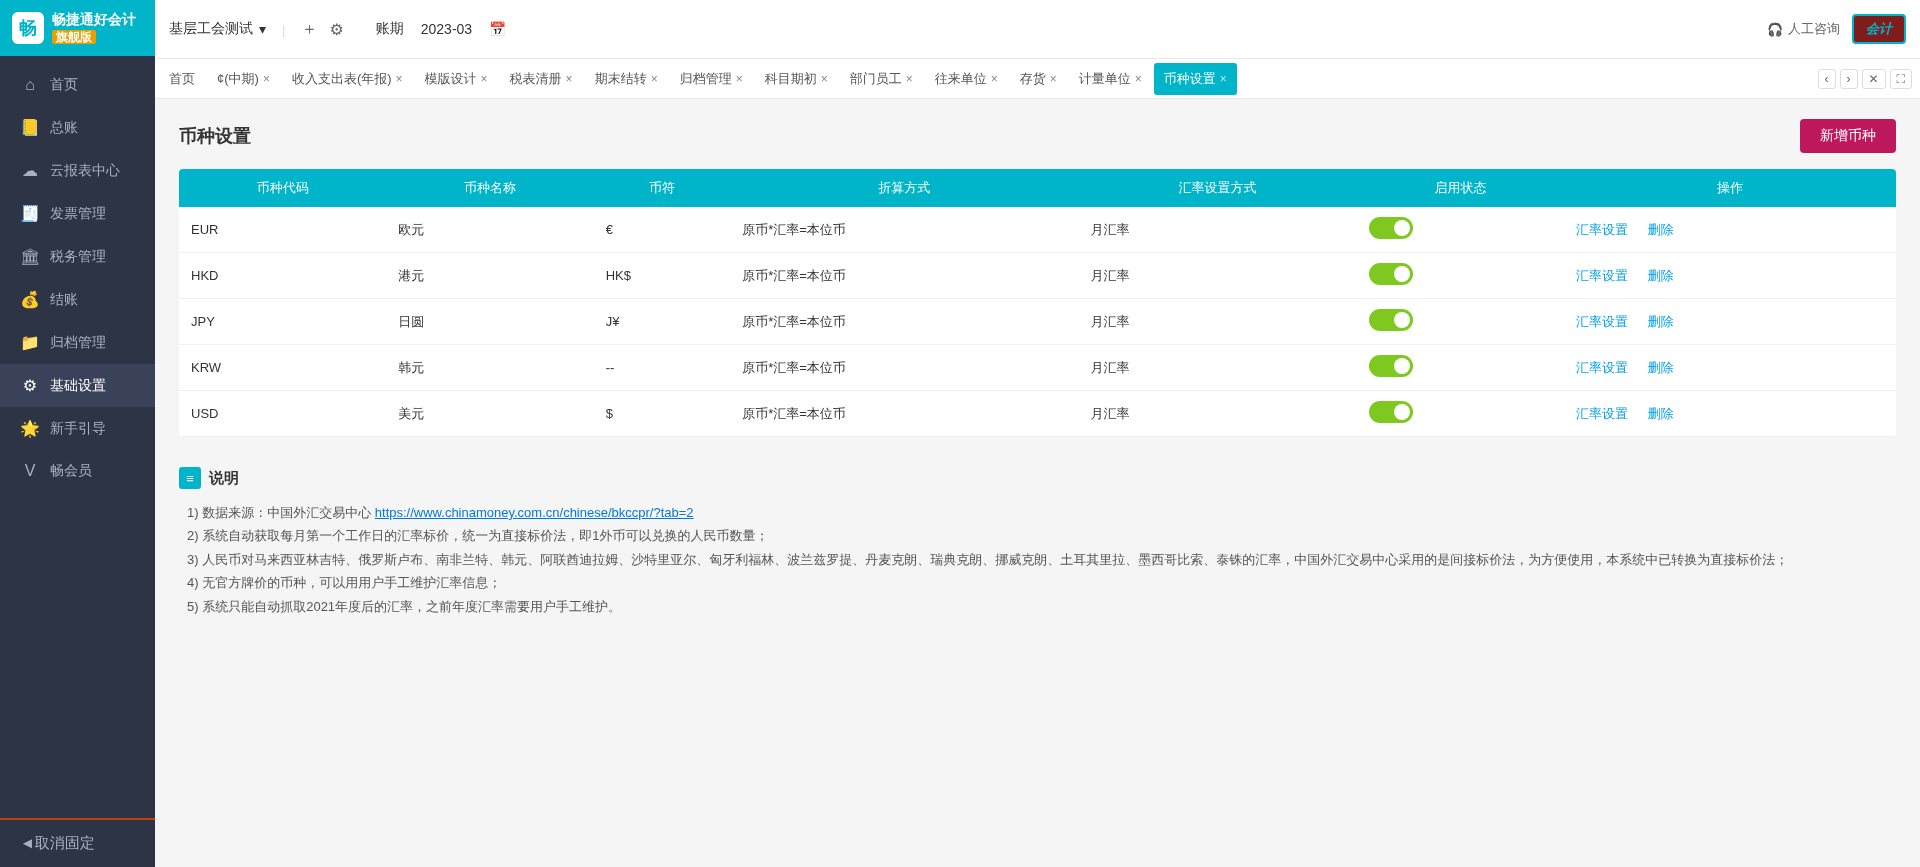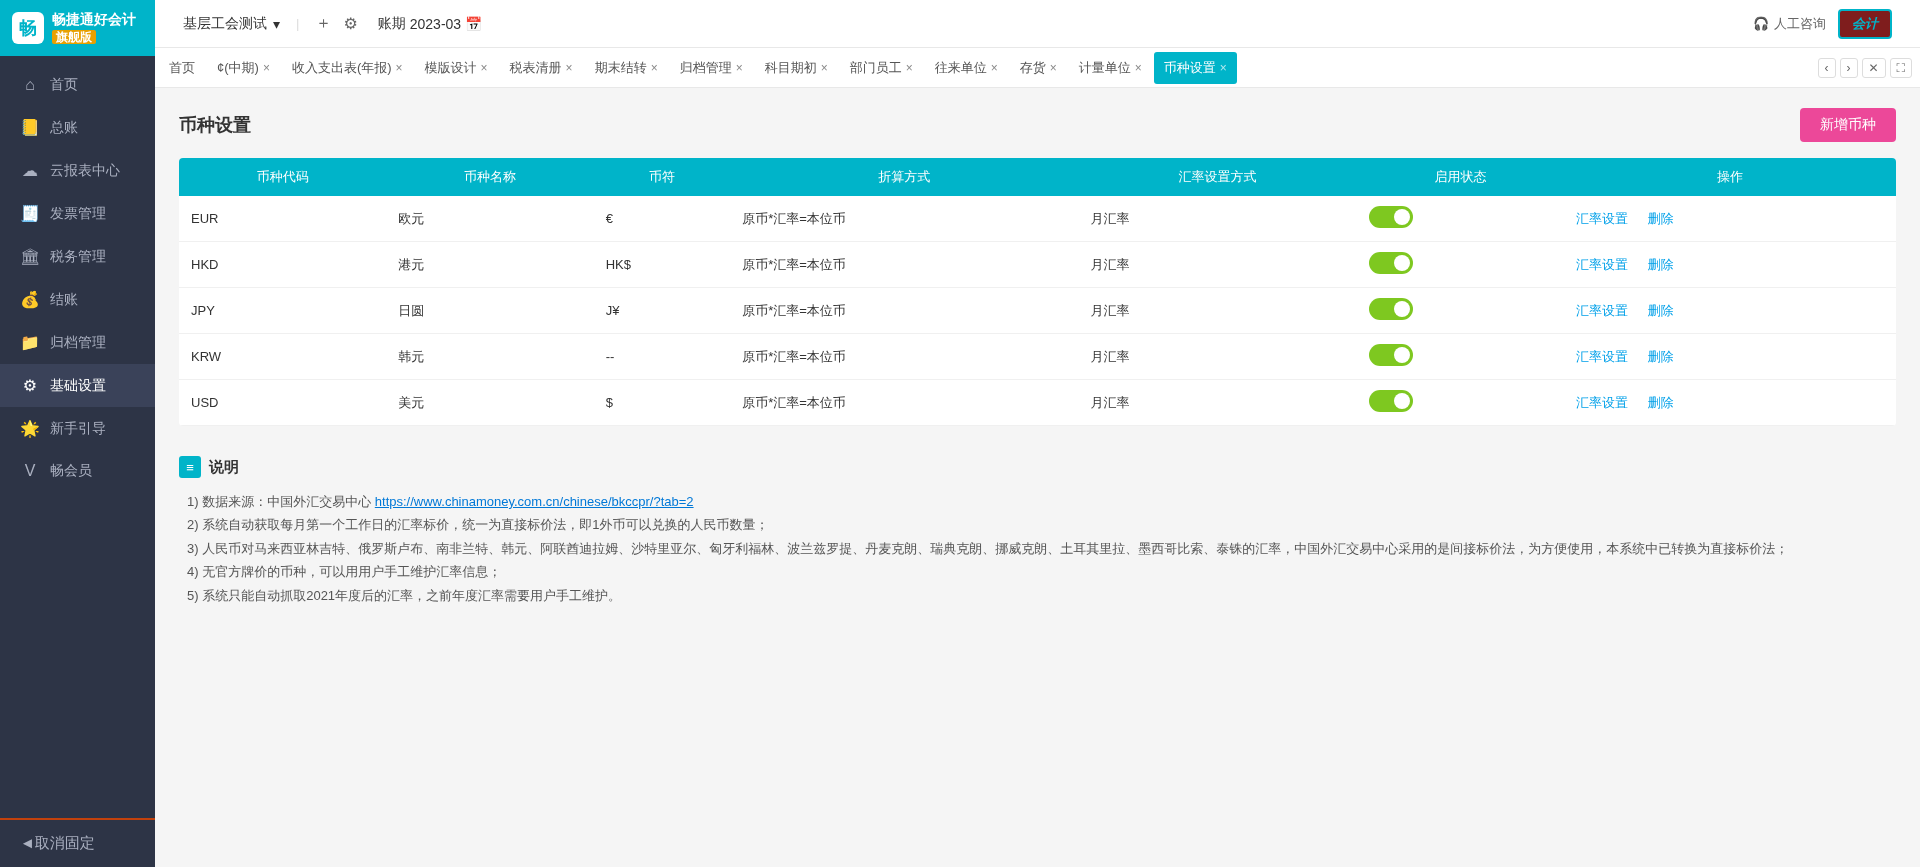--- a/index.html
+++ b/index.html
@@ -56,37 +56,37 @@
       cursor: pointer;
       border-top: 2px solid #c2410c;
     }
 
     
     .main { flex: 1; display: flex; flex-direction: column; overflow: hidden; }
 
     
     .topbar {
       background: white;
-      height: 48px;
+      height: 59px;
       display: flex;
       align-items: center;
-      padding: 0 28px;
+      padding: 0 14px;
       border-bottom: 1px solid #e8e8e8;
       gap: 12px;
       justify-content: space-between;
     }
     .topbar-company {
       display: flex; align-items: center; gap: 6px;
       font-size: 14px; color: #333;
       cursor: pointer;
     }
     .topbar-divider { color: #ddd; margin: 0 4px; }
     .topbar-add { color: #666; cursor: pointer; font-size: 16px; }
     .topbar-gear { color: #666; cursor: pointer; font-size: 16px; }
-    .topbar-period { display: flex; align-items: center; gap: 4px; font-size: 14px; color: #333; margin-left: 8px; }
+    .topbar-period { display: flex; align-items: center; gap: 17px; font-size: 14px; color: #333; margin-left: 20px; }
     .topbar-right { margin-left: auto; display: flex; align-items: center; gap: 12px; }
     .topbar-service { display: flex; align-items: center; gap: 4px; color: #666; font-size: 13px; cursor: pointer; }
     .topbar-account-btn {
       border: 2px solid #00b4c9;
       color: #00b4c9;
       background: #7f1d1d;
       padding: 4px 12px;
       border-radius: 4px;
       font-size: 13px;
       cursor: pointer;
@@ -127,21 +127,21 @@
     .tabbar-nav { display: flex; align-items: center; margin-left: auto; gap: 4px; padding-right: 4px; }
     .tabbar-nav button { background: none; border: 1px solid #ddd; color: #666; padding: 2px 6px; cursor: pointer; border-radius: 3px; font-size: 12px; }
 
     
     .content { flex: 1; overflow-y: auto; padding: 20px 24px; background: #f5f5f5; }
 
     
     .page-header { display: flex; align-items: center; justify-content: space-between; margin-bottom: 16px; }
     .page-title { font-size: 18px; font-weight: bold; color: #333; }
     .btn-new {
-      background: #ec4899;
+      background: #be185d;
       color: white;
       border: none;
       padding: 8px 20px;
       border-radius: 4px;
       font-size: 14px;
       cursor: pointer;
     }
 
     
     .table-container { background: white; border-radius: 4px; overflow: hidden; }

